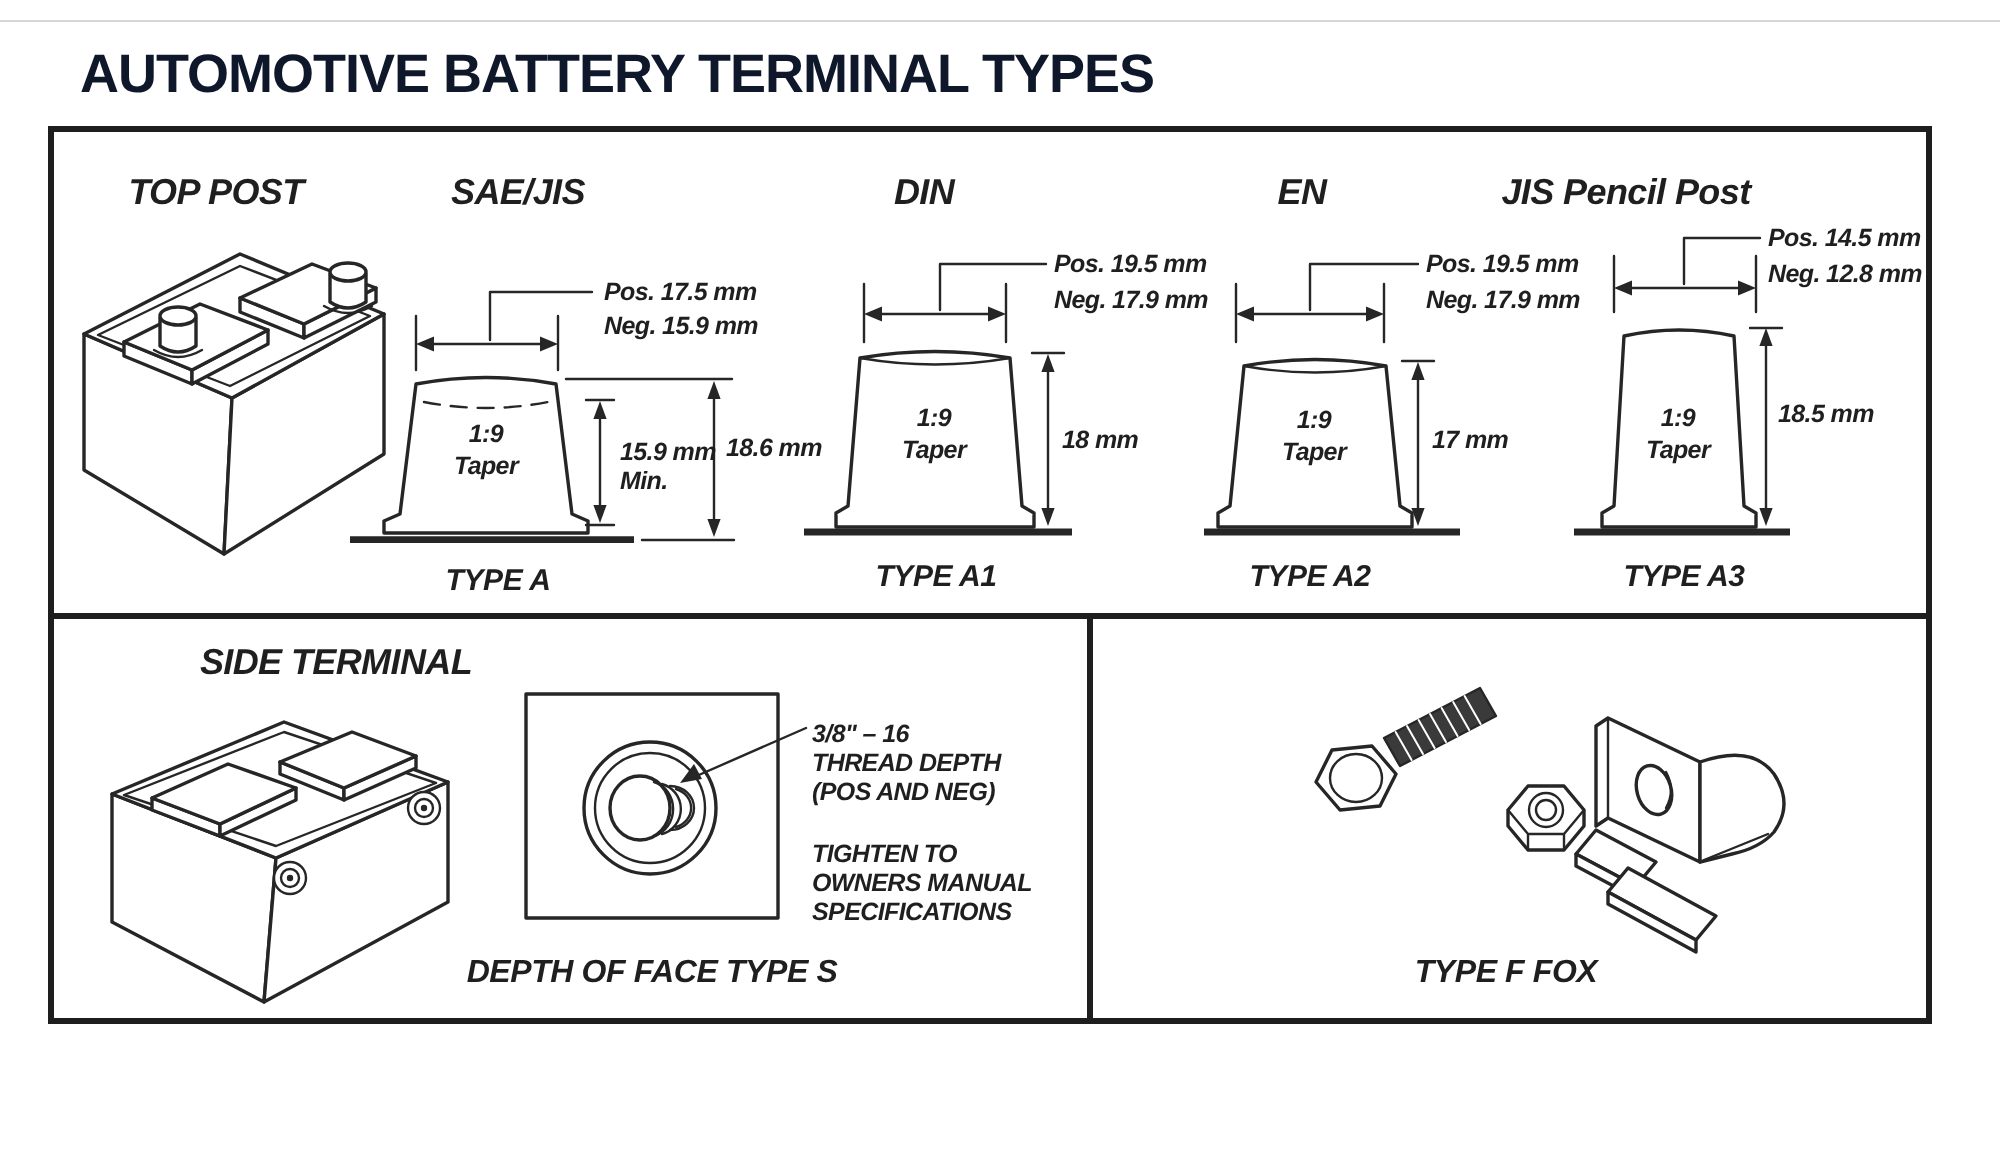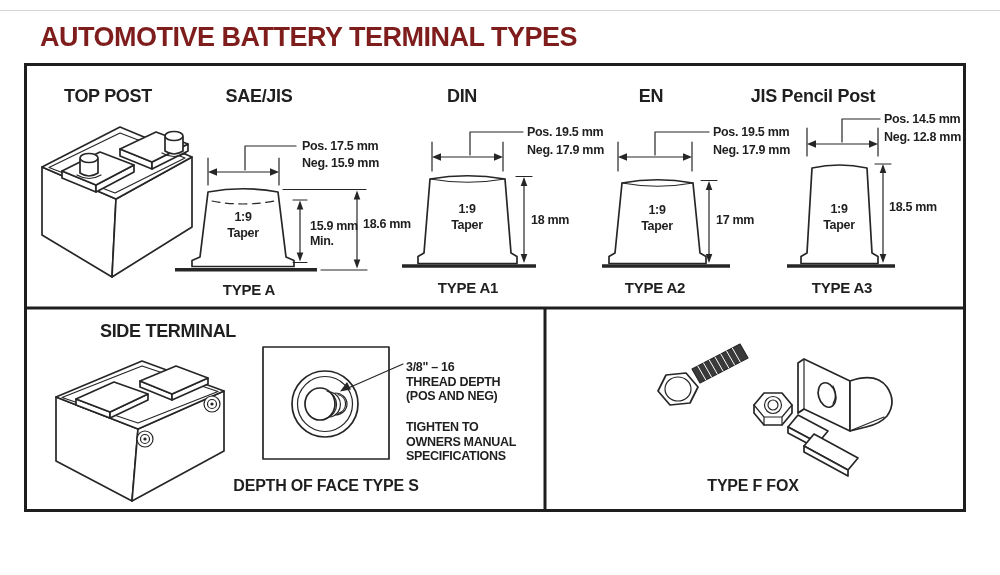--- a/index.html
+++ b/index.html
@@ -1,19 +1,19 @@
 <!DOCTYPE html>
 <html><head>
 <meta charset="utf-8">
 <style>
   html,body{margin:0;padding:0;background:#ffffff;}
   body{width:1000px;height:575px;position:relative;font-family:"Liberation Sans",sans-serif;color:#1f1f1f;overflow:hidden;}
   .page-edge{position:absolute;top:10px;left:0;width:100%;height:1px;background:#d6d6d6;}
-  h1.page-title{position:absolute;left:40px;top:22px;margin:0;font-size:27px;font-weight:bold;letter-spacing:-0.5px;color:#7f1d1d;}
-  .panel{position:absolute;left:24px;top:63px;width:942px;height:450px;}
+  h1.page-title{position:absolute;left:40px;top:22px;margin:0;font-size:27px;font-weight:bold;letter-spacing:-0.5px;color:#0f172a;}
+  .panel{position:absolute;left:24px;top:63px;width:942px;height:450px;font-style:italic;}
   svg text{fill:#1f1f1f;font-family:"Liberation Sans",sans-serif;}
   .t-title{font-size:18px;font-weight:bold;text-anchor:middle;letter-spacing:-0.3px;}
   .t-dim{font-size:12.5px;font-weight:bold;letter-spacing:-0.3px;}
   .t-mid{text-anchor:middle;}
   .t-type{font-size:15px;font-weight:bold;text-anchor:middle;letter-spacing:-0.2px;}
   .t-note{font-size:12.5px;font-weight:bold;letter-spacing:-0.3px;}
   .t-caption{font-size:16px;font-weight:bold;text-anchor:middle;letter-spacing:-0.2px;}
   .ln{fill:none;stroke:#262626;stroke-width:1.7;stroke-linejoin:round;stroke-linecap:round;}
   .thin{stroke-width:1.2;}
   .ground{stroke-width:3.4;stroke-linecap:butt;}

